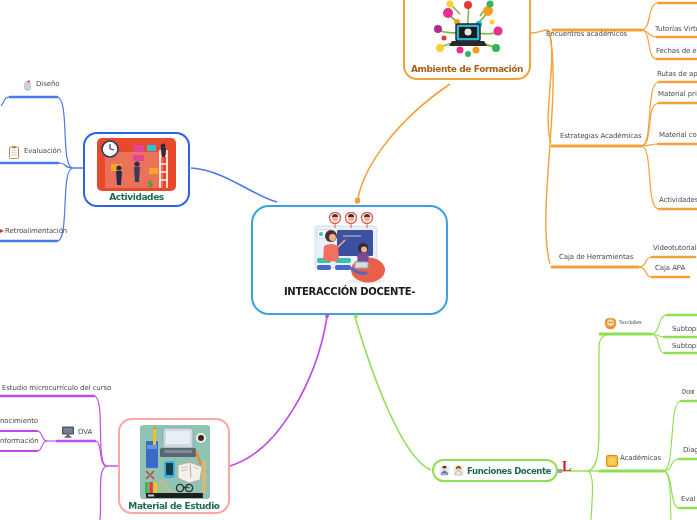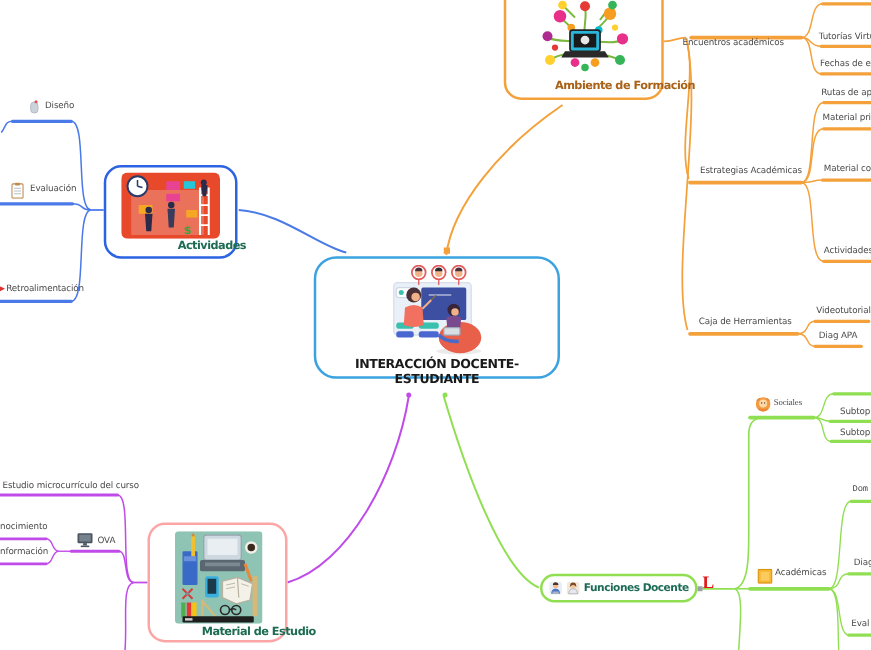--- a/index.html
+++ b/index.html
@@ -12,26 +12,26 @@
     position:absolute;z-index:3;font-size:7px;letter-spacing:-0.1px;
     color:#4a4a4a;white-space:nowrap;line-height:9px;
   }
   .node{
     position:absolute;z-index:4;background:#ffffff;border-radius:14px;
     box-sizing:border-box;
   }
   .node .illus{position:absolute;z-index:1;}
   .node .ntitle{
     position:absolute;z-index:2;width:100%;text-align:center;
-    font-weight:bold;font-size:9px;letter-spacing:-0.4px;white-space:nowrap;padding-left:33px;
+    font-weight:bold;font-size:9px;letter-spacing:-0.4px;white-space:nowrap;
   }
   .green-title{color:#1c6b52;}
   .brown-title{color:#a96117;}
   #central-node{
-    left:251px;top:205px;width:197px;height:98px;border:2px solid #3ba2e0;
+    left:251px;top:205px;width:197px;height:110px;border:2px solid #3ba2e0;
     border-radius:18px;
   }
   #central-title{
     position:absolute;top:79px;width:100%;text-align:center;z-index:2;
     font-weight:bold;font-size:10px;letter-spacing:-0.3px;color:#1a1a1a;line-height:12px;
   }
   #ambiente-node{left:403px;top:-14px;width:128px;height:94px;border:2px solid #f4a13b;}
   #actividades-node{left:83px;top:132px;width:107px;height:75px;border:2px solid #2b63e2;}
   #material-node{left:118px;top:418px;width:112px;height:96px;border:2px solid #fca5a5;}
   #funciones-node{
@@ -166,21 +166,20 @@
       <ellipse cx="56" cy="69" rx="18" ry="2.5" fill="#000000" opacity="0.08"></ellipse>
       <ellipse cx="57" cy="58" rx="17" ry="12.5" fill="#e8604a"></ellipse>
       <circle cx="52" cy="36" r="5" fill="#38253a"></circle>
       <circle cx="53" cy="37.5" r="3" fill="#f2b289"></circle>
       <path d="M46,42 q6,-3 12,0 l-1,10 q-5,2 -10,0 z" fill="#7a4a8e"></path>
       <rect x="44" y="50" width="13" height="6" rx="1" fill="#d8dee6" stroke="#9aa6b4"></rect>
       <path d="M40,56 q6,6 16,5" stroke="#4a6ac8" stroke-width="3" fill="none"></path>
     </svg>
     <div id="central-title">
       <div>INTERACCIÓN DOCENTE-</div>
-      <div>ESTUDIANTE</div>
     </div>
   </div>
   <div class="anchor-dot" style="left:355px;top:198px;width:5px;height:5px;background:#f4a13b;"></div>
   <div class="anchor-dot" style="left:325px;top:314px;width:4px;height:4px;background:#c04be8;border-radius:50%;"></div>
   <div class="anchor-dot" style="left:354px;top:314px;width:4px;height:4px;background:#90df52;border-radius:50%;"></div>
 
   <div class="node" id="ambiente-node">
     <svg class="illus" style="left:25px;top:12px;" width="76" height="62" viewBox="0 0 76 62">
       <g stroke="#7cb83e" stroke-width="1.6" fill="none">
         <path d="M38,34 C30,26 26,20 18,14"></path>
@@ -306,21 +305,21 @@
   <div class="lbl" style="left:546px;top:16px;margin-top:14px;">Encuentros académicos</div>
   <div class="lbl" style="left:655px;top:25px;">Tutorías Virtua</div>
   <div class="lbl" style="left:656px;top:47px;">Fechas de ent</div>
   <div class="lbl" style="left:560px;top:132px;">Estrategias Académicas</div>
   <div class="lbl" style="left:657px;top:70px;">Rutas de apre</div>
   <div class="lbl" style="left:658px;top:90px;">Material prin</div>
   <div class="lbl" style="left:659px;top:131px;">Material com</div>
   <div class="lbl" style="left:659px;top:196px;">Actividades a</div>
   <div class="lbl" style="left:559px;top:253px;">Caja de Herramientas</div>
   <div class="lbl" style="left:653px;top:244px;">Videotutoriales</div>
-  <div class="lbl" style="left:655px;top:264px;">Diag APA</div>
+  <div class="lbl" style="left:655px;top:264px;">Caja APA</div>
 
   <div class="lbl" style="left:36px;top:80px;">Diseño</div>
   <div class="lbl" style="left:24px;top:147px;">Evaluación</div>
   <div class="lbl" style="left:5px;top:227px;">Retroalimentación</div>
   <svg class="mini-icon" style="left:24px;top:80px;" width="7" height="11" viewBox="0 0 7 11">
     <rect x="0.5" y="1.5" width="6" height="9" rx="3" fill="#ccd2da" stroke="#aab2bc" stroke-width="0.6"></rect>
     <circle cx="4.8" cy="1.4" r="1.2" fill="#e05050"></circle>
   </svg>
   <svg class="mini-icon" style="left:9px;top:146px;" width="10" height="13" viewBox="0 0 10 13">
     <rect x="0.5" y="1" width="9" height="11.5" rx="1" fill="#ffffff" stroke="#bf8a50" stroke-width="1"></rect>

